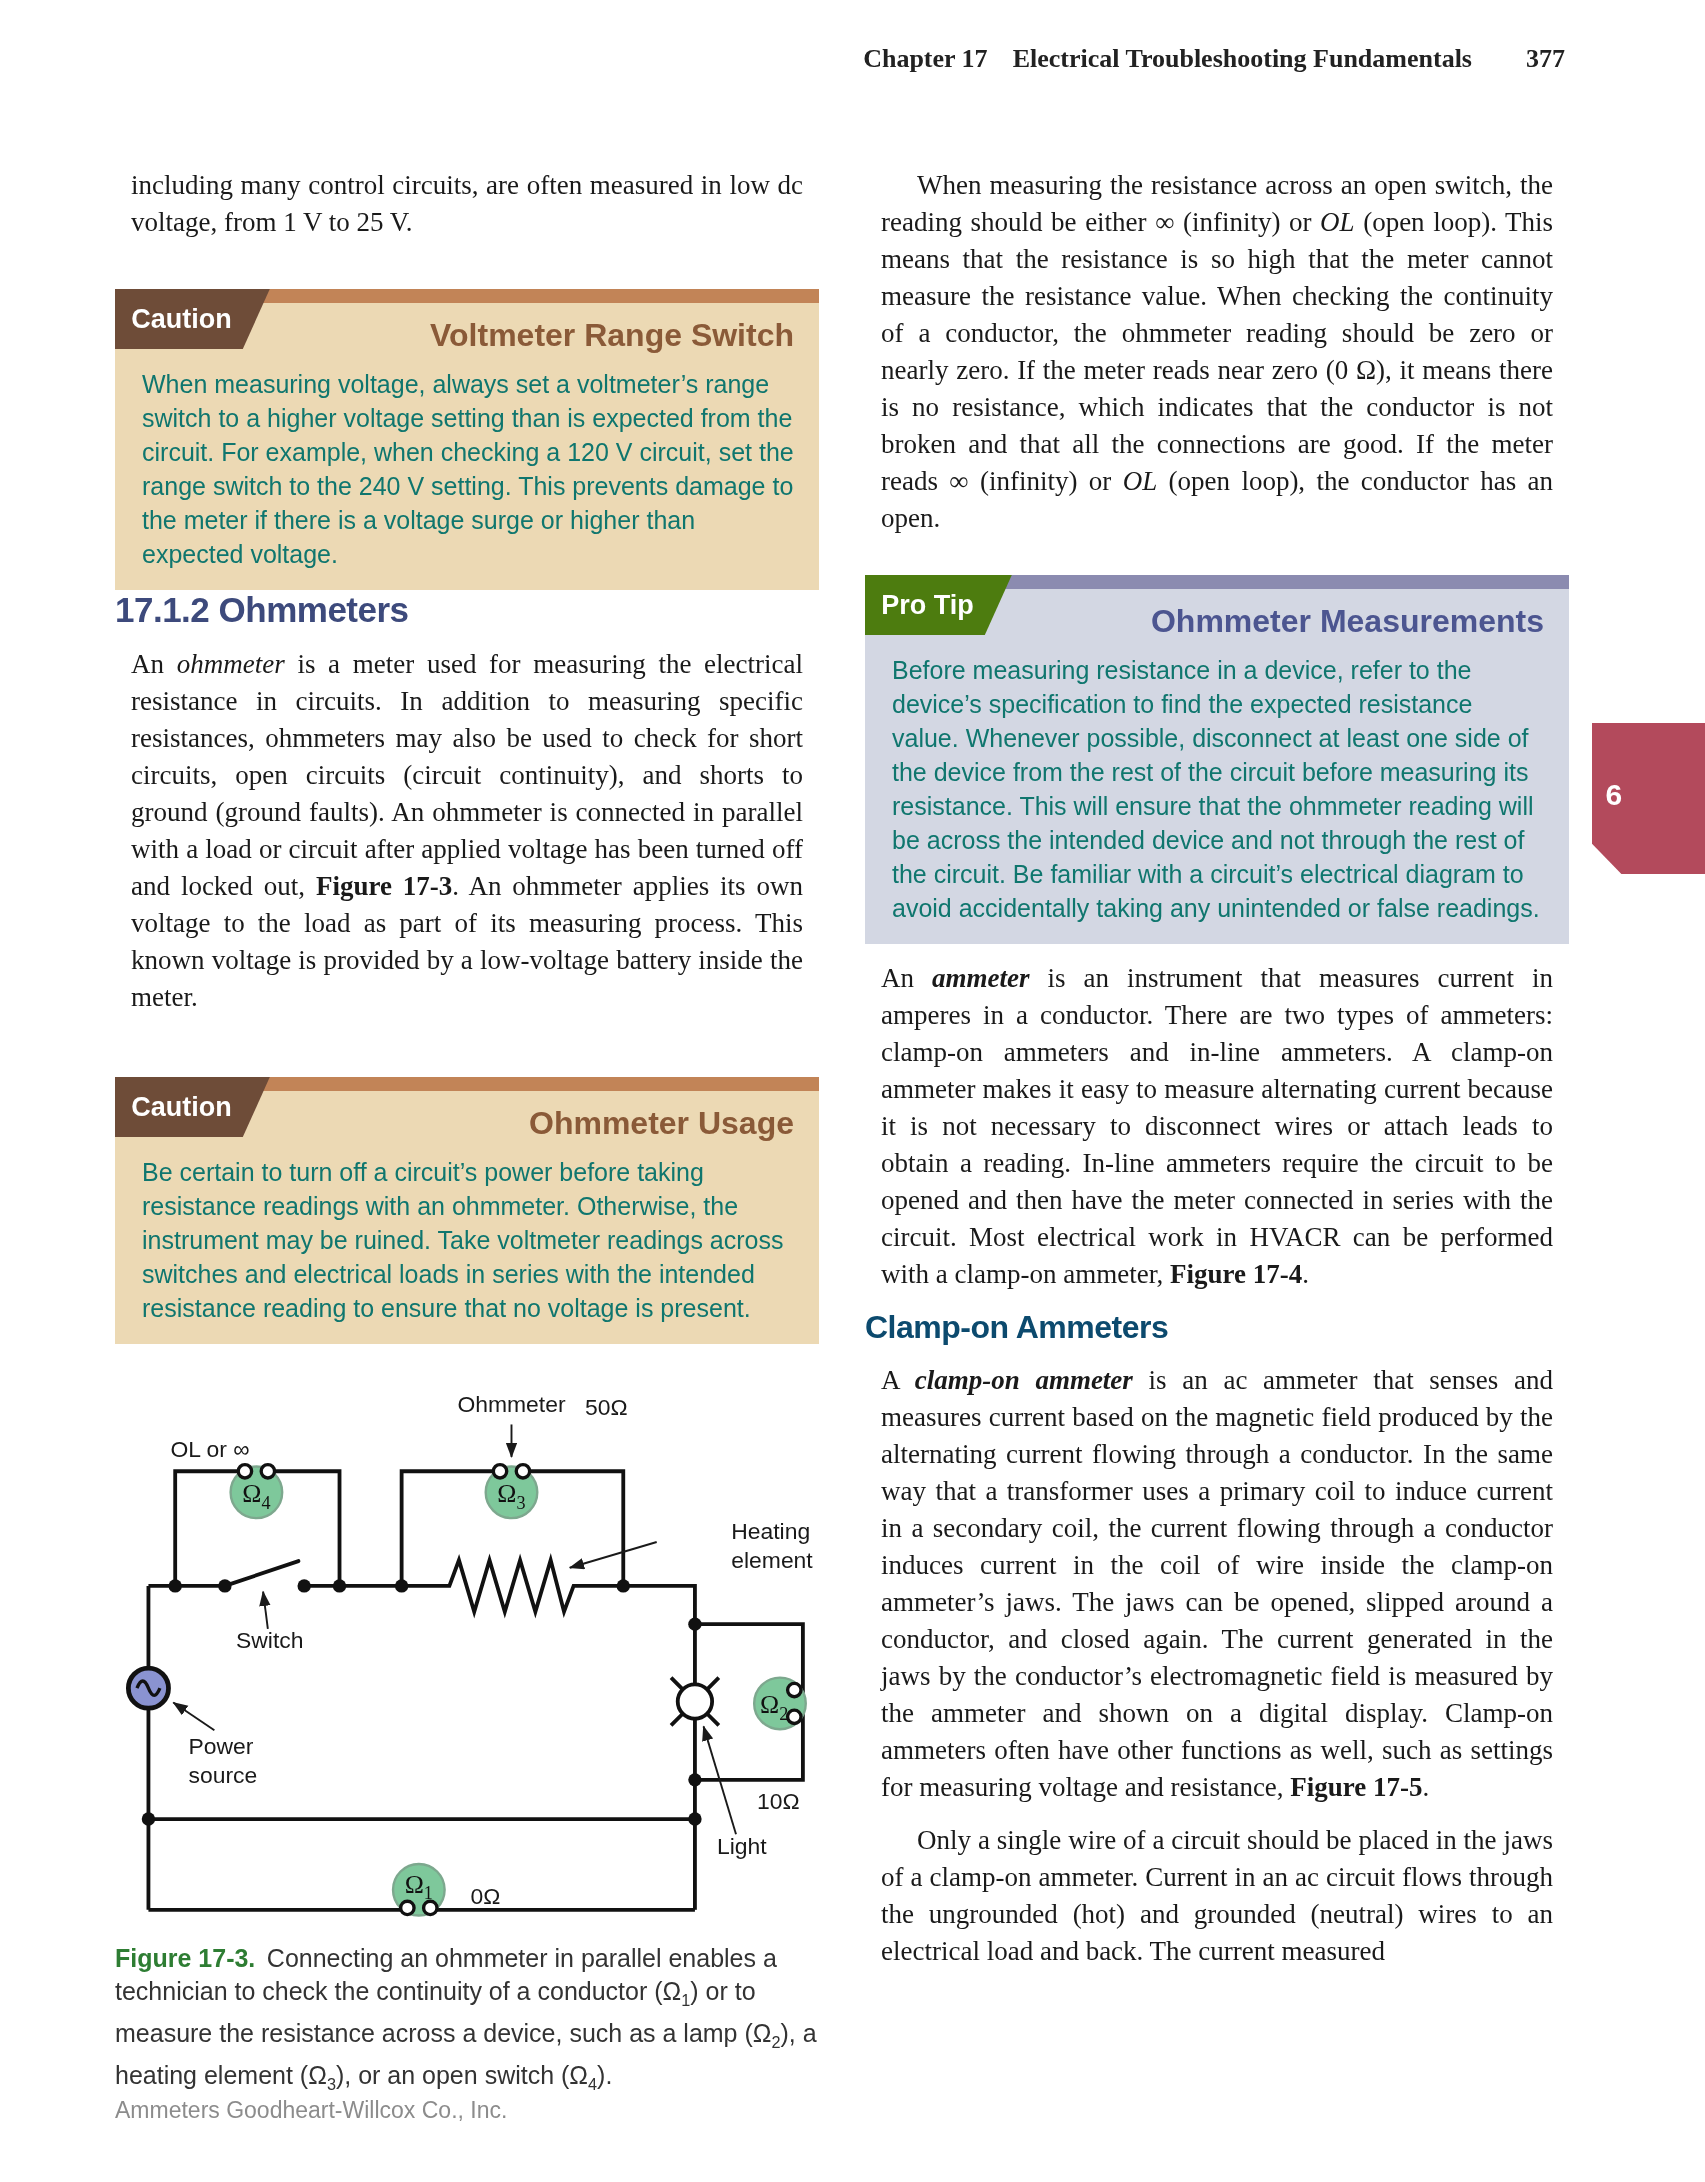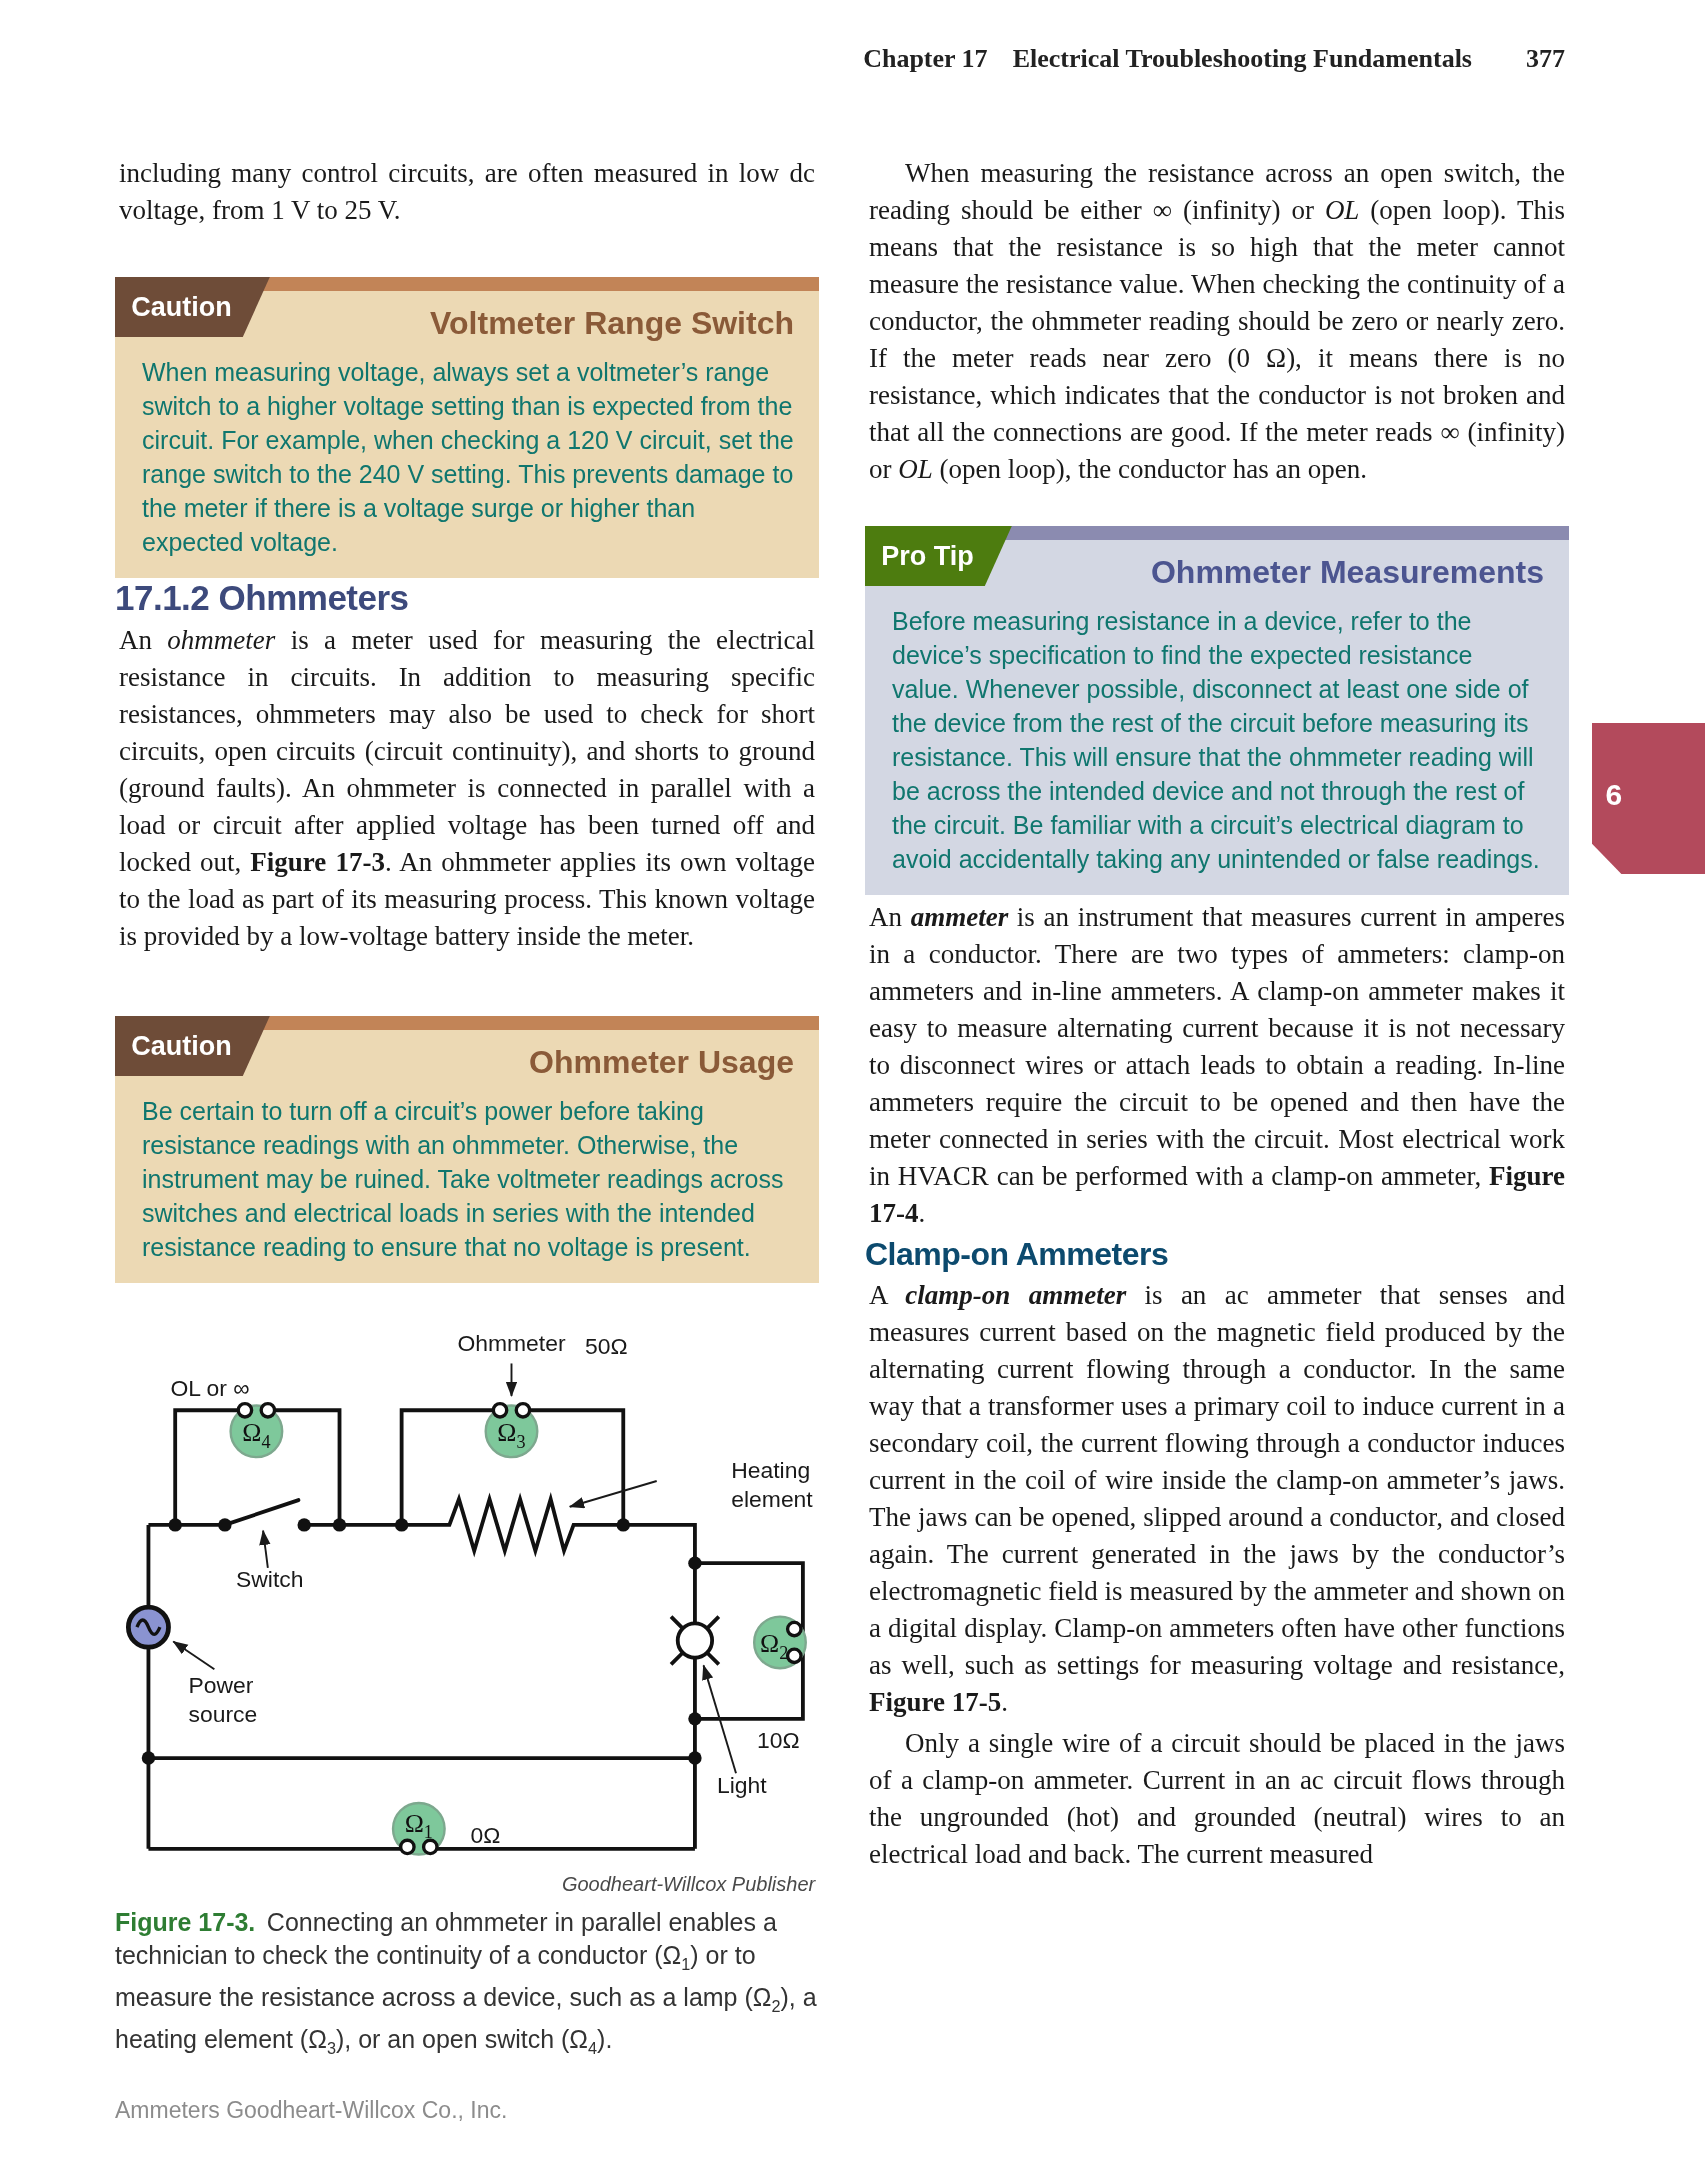--- a/index.html
+++ b/index.html
@@ -16,21 +16,21 @@
   .chapter-tab{position:absolute;top:723px;right:0;width:113px;height:151px;background:#b34a5c;
         clip-path:polygon(0 0,100% 0,100% 100%,26% 100%,0 80%);
         color:#fff;font-family:"Liberation Sans",sans-serif;font-weight:700;font-size:30px;}
   .chapter-tab span{position:absolute;left:13.4px;top:55px;}
 
   
   .col{position:absolute;top:151px;width:704px;}
   .col-left{left:115px;}
   .col-right{left:865px;}
 
-  p.body-p{margin:4px;font-size:27px;line-height:37px;text-align:justify;}
+  p.body-p{margin:16px;font-size:27px;line-height:37px;text-align:justify;}
   p.indent{text-indent:36px;}
   sub{font-size:0.65em;}
 
   h2.section-head{margin:0;font-family:"Liberation Sans",sans-serif;font-weight:700;
         font-size:35px;letter-spacing:-0.5px;color:#3d4a7c;}
   h3.sub-head{margin:0;font-family:"Liberation Sans",sans-serif;font-weight:700;
         font-size:32px;letter-spacing:-0.5px;color:#0c4a6e;}
 
   
   .callout{position:relative;}
@@ -201,21 +201,20 @@
         <text class="svg-label" x="645" y="178">Heating</text>
         <text class="svg-label" x="645" y="208">element</text>
         <text class="svg-label" x="162" y="292" text-anchor="middle">Switch</text>
         <text class="svg-label" x="77" y="403">Power</text>
         <text class="svg-label" x="77" y="433">source</text>
         <text class="svg-label" x="672" y="460">10Ω</text>
         <text class="svg-label" x="630" y="508">Light</text>
         <text class="svg-label" x="372" y="560">0Ω</text>
       </svg>
 
-      <div class="fig-credit">Goodheart-Willcox Publisher</div>
 
       <p class="caption">
         <span class="cap-label">Figure 17-3.</span><span><span>Connecting an ohmmeter in parallel enables a technician to check the continuity of a conductor (Ω</span><sub>1</sub><span>) or to measure the resistance across a device, such as a lamp (Ω</span><sub>2</sub><span>), a heating element (Ω</span><sub>3</sub><span>), or an open switch (Ω</span><sub>4</sub><span>).</span></span>
       </p>
     </div>
   </div>
 
   <div class="col col-right">
 
     <p class="body-p indent"><span>When measuring the resistance across an open switch, the reading should be either ∞ (infinity) or </span><span style="font-style: italic;">OL</span><span> (open loop). This means that the resistance is so high that the meter cannot measure the resistance value. When checking the continuity of a conductor, the ohmmeter reading should be zero or nearly zero. If the meter reads near zero (0 Ω), it means there is no resistance, which indicates that the conductor is not broken and that all the connections are good. If the meter reads ∞ (infinity) or </span><span style="font-style: italic;">OL</span><span> (open loop), the conductor has an open.</span></p>

